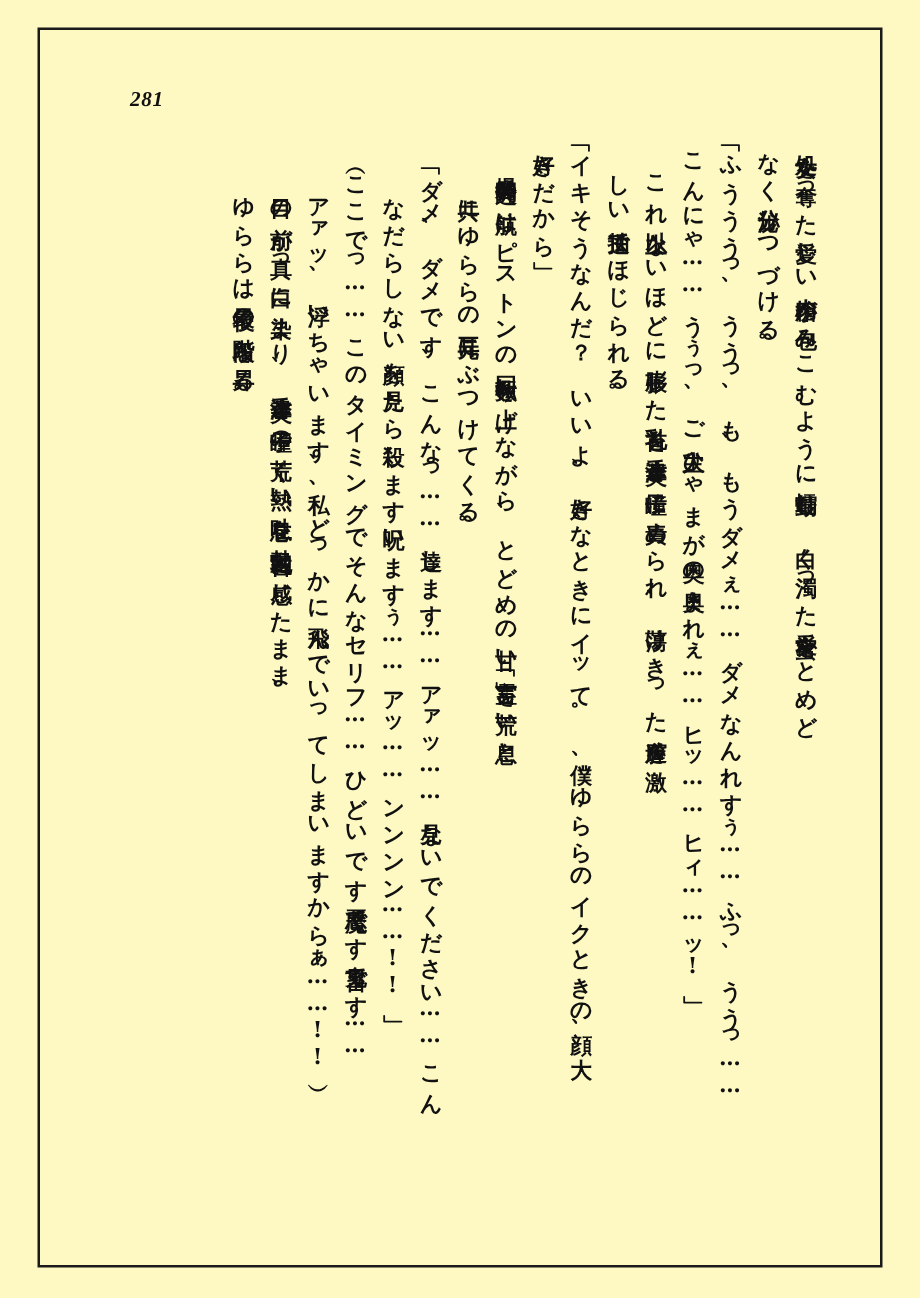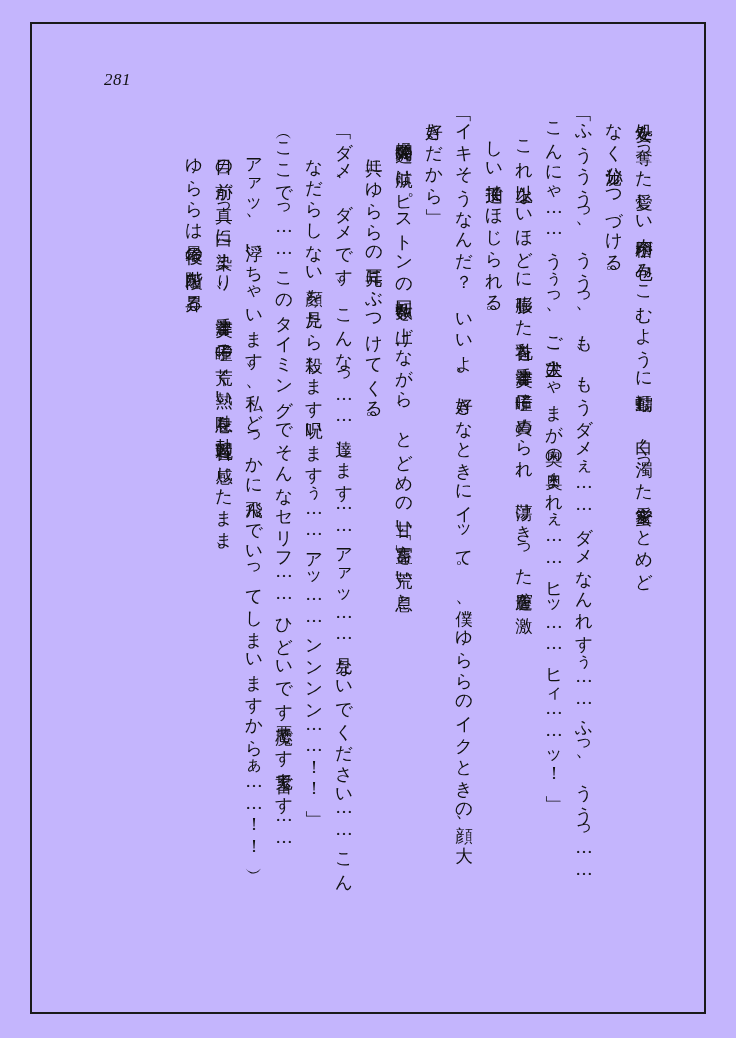--- a/index.html
+++ b/index.html
@@ -12,21 +12,22 @@
     height: 1038px;
     font-family: "Liberation Serif", "DejaVu Serif", serif;
     color: #0d0d0d;
     position: relative;
     overflow: hidden;
   }
 
   #page {
     position: absolute;
     inset: 0;
-    background: #c4b5fd;
+    background: #fef9c3;
+    font-weight: bold;
   }
 
   
   .page-frame {
     position: absolute;
     left: 30px;
     top: 22px;
     width: 676px;
     height: 992px;
     border: 2px solid #1a1a1a;

